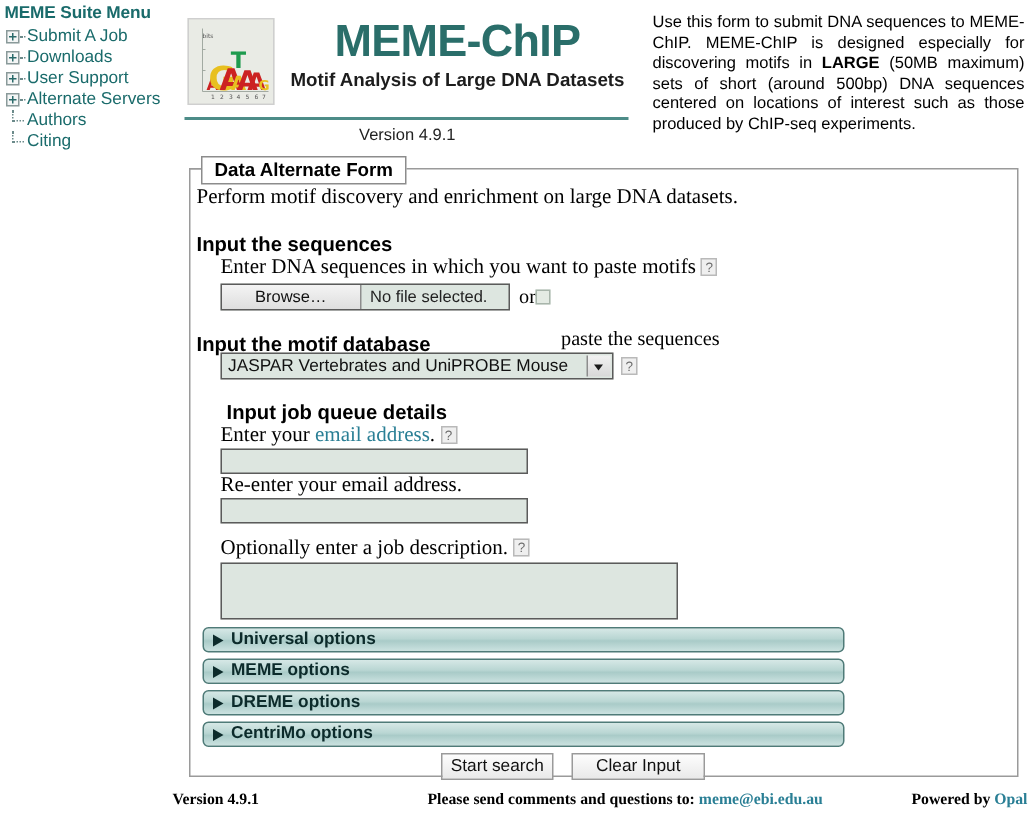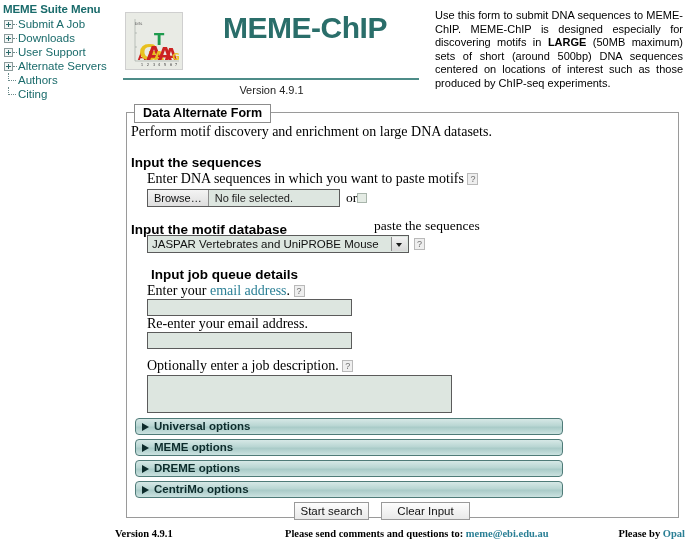--- a/index.html
+++ b/index.html
@@ -247,21 +247,21 @@
     box-sizing: border-box;
     display: flex;
     align-items: center;
     font-family: "Liberation Sans", sans-serif;
     font-size: 11px;
     cursor: pointer;
   }
   #browse-btn {
     height: 16px;
     line-height: 16px;
-    padding: 0 6px;
+    padding: 0 22px;
     background: linear-gradient(#f4f4f4, #dedede);
     border-right: 1px solid #8d8d8d;
     color: #111;
   }
   #file-name {
     padding-left: 6px;
     color: #222;
   }
   #or-text {
     position: absolute;
@@ -467,20 +467,21 @@
           <text x="33" y="53">4</text>
             <text x="39" y="53">5</text>
             <text x="45" y="53">6</text>
           <text x="50" y="53">7</text>
         </g>
         <text x="9" y="12" font-family="DejaVu Sans, sans-serif" font-size="4" fill="#555">bits</text>
       </svg>
     </div>
     <div id="brand-text">
       <div id="brand-title">MEME-ChIP</div>
+      <div id="brand-sub">Motif Analysis of Large DNA Datasets</div>
     </div>
     <div id="brand-rule"></div>
     <div id="version-top">Version 4.9.1</div>
   </div>
 
   <div id="intro"><span>Use this form to submit DNA sequences to MEME-ChIP. MEME-ChIP is designed especially for discovering motifs in </span><b>LARGE</b><span> (50MB maximum) sets of short (around 500bp) DNA sequences centered on locations of interest such as those produced by ChIP-seq experiments.</span></div>
 </div>
 
 <div id="form-fieldset"></div>
 <div id="legend-dash"></div>
@@ -543,14 +544,14 @@
   <span class="tri"></span>
   <span>CentriMo options</span>
 </div>
 
 <div id="btn-start" class="form-btn">Start search</div>
 <div id="btn-clear" class="form-btn">Clear Input</div>
 
 <div id="footer">
   <span class="f-left">Version 4.9.1</span>
   <span class="f-mid"><span>Please send comments and questions to:</span> <span class="flink">meme@ebi.edu.au</span></span>
-  <span class="f-right"><span>Please by</span> <span class="flink">Opal</span></span>
+  <span class="f-right"><span>Powered by</span> <span class="flink">Opal</span></span>
 </div>
 
 </body></html>

